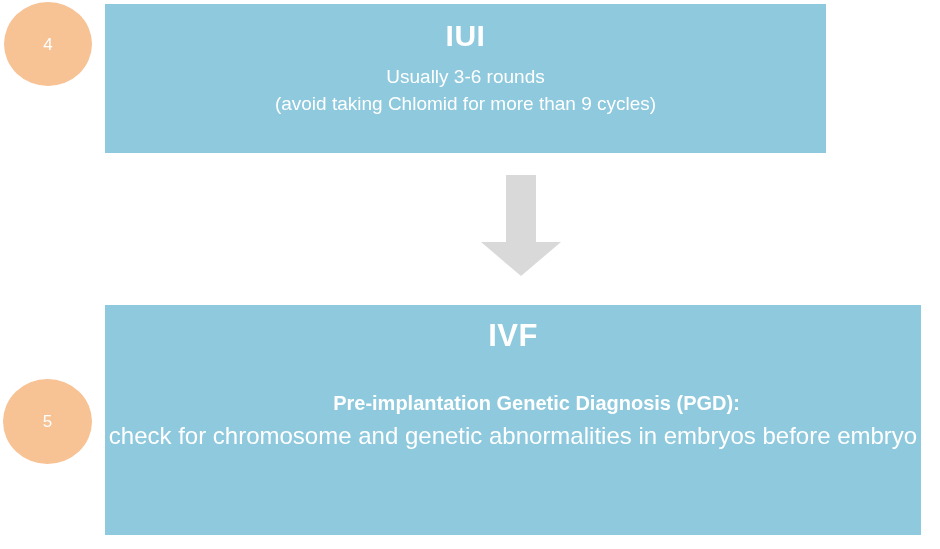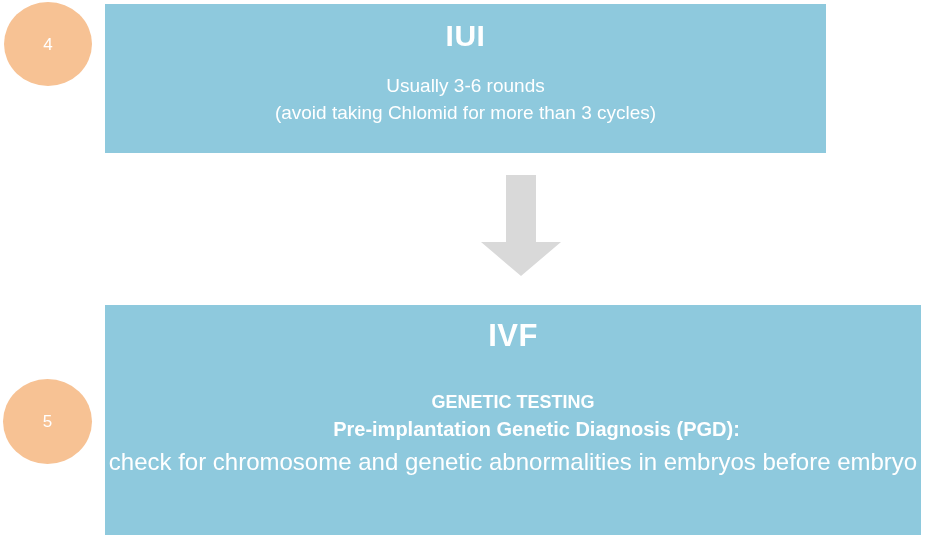--- a/index.html
+++ b/index.html
@@ -83,21 +83,21 @@
     margin: 0 0 34px 0;
   }
 
   .panel-line {
     font-size: 19px;
     font-weight: 400;
     line-height: 1.42;
     margin: 0;
   }
   .panel-line.first-body {
-    margin-top: 18px;
+    margin-top: 9px;
   }
   .panel-line.strong {
     font-weight: bold;
     font-size: 18px;
     line-height: 1.45;
   }
   .panel-line.strong-lg {
     font-weight: bold;
     font-size: 20px;
     line-height: 1.45;
@@ -127,33 +127,32 @@
 
 <div class="canvas">
 
   <div class="step-circle step-circle-4">
     <span>4</span>
   </div>
 
   <div class="panel panel-iui">
     <p class="panel-title">IUI</p>
     <p class="panel-line first-body">Usually 3-6 rounds</p>
-    <p class="panel-line">(avoid taking Chlomid for more than 3 cycles)</p>
+    <p class="panel-line">(avoid taking Chlomid for more than 9 cycles)</p>
   </div>
 
   <div class="connector-arrow">
     <svg viewBox="0 0 80 101" preserveAspectRatio="none" aria-hidden="true">
       <polygon points="25,0 55,0 55,67 80,67 40,101 0,67 25,67" fill="#d9d9d9"></polygon>
     </svg>
   </div>
 
   <div class="step-circle step-circle-5">
     <span>5</span>
   </div>
 
   <div class="panel panel-ivf">
     <p class="panel-title panel-title-ivf">IVF</p>
-    <p class="panel-line strong">GENETIC TESTING</p>
     <p class="panel-line strong-lg">Pre-implantation Genetic Diagnosis (PGD):</p>
     <p class="panel-line body-lg">check for chromosome and genetic abnormalities in embryos before embryo</p>
   </div>
 
 </div>
 
 </body></html>

